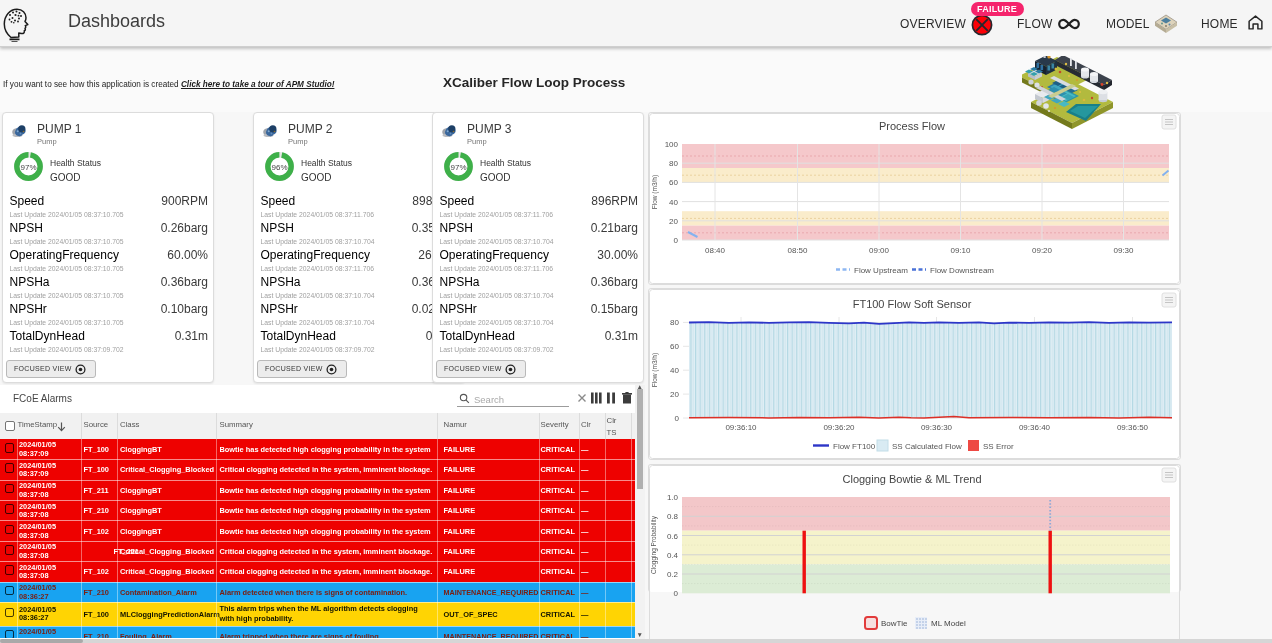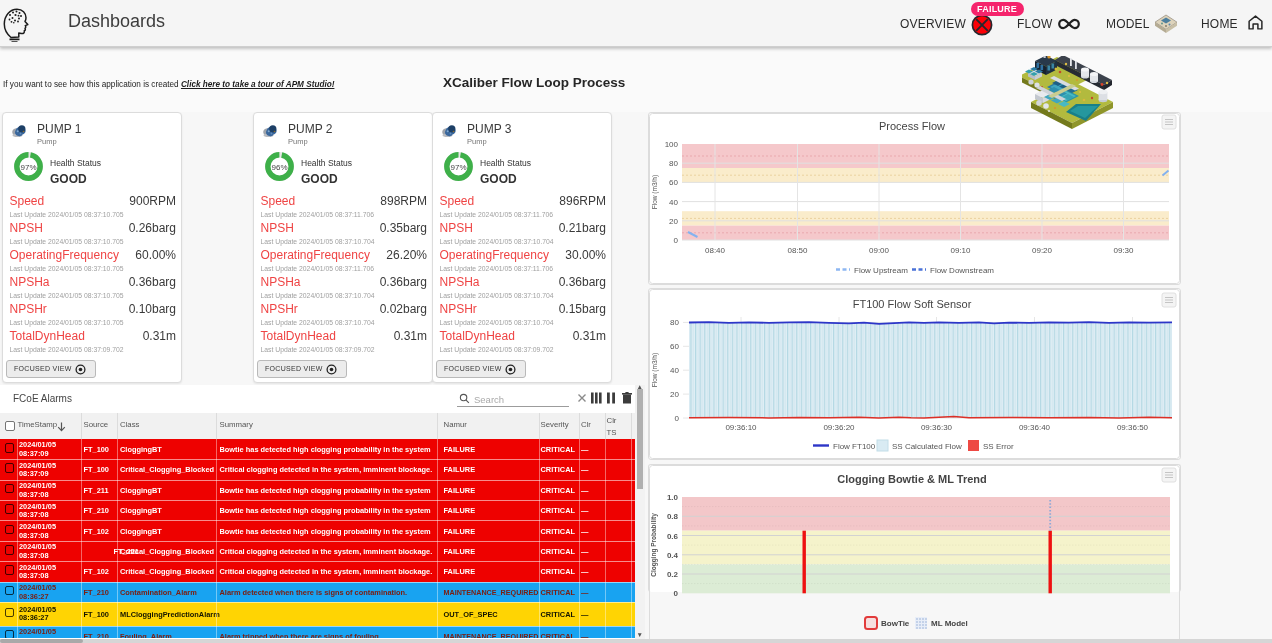--- a/index.html
+++ b/index.html
@@ -8,28 +8,28 @@
 #page { position:relative; width:1272px; height:643px; }
 
 #hdr { position:absolute; left:0; top:0; width:1272px; height:47px; background:#f5f5f5; border-bottom:1px solid #cfcfcf; box-shadow:0 2px 3px rgba(0,0,0,0.22); z-index:60; }
 #hdr .title { position:absolute; left:68px; top:11px; font-size:18px; color:#3d3d3d; }
 .nav { position:absolute; top:0; height:47px; font-size:12px; color:#2b2b2b; letter-spacing:0.2px; }
 
 #tour { position:absolute; left:3px; top:80px; font-size:8.2px; color:#1d1d1d; z-index:5;}
 #tour b { font-style:italic; text-decoration:underline; }
 #ovtitle { position:absolute; left:443px; top:75px; font-size:13.5px; font-weight:bold; color:#262626; z-index:5;}
 
-.card { position:absolute; top:112px; width:180px; height:271px; background:#fff; border:1px solid #dcdcdc; border-radius:4px; box-shadow:0 1px 2px rgba(0,0,0,0.08); }
+.card { position:absolute; top:112px; width:212px; height:271px; background:#fff; border:1px solid #dcdcdc; border-radius:4px; box-shadow:0 1px 2px rgba(0,0,0,0.08); }
 .c-title { position:absolute; left:34px; top:9px; font-size:12px; color:#3a3a3a; }
 .c-sub { position:absolute; left:34px; top:24px; font-size:7.5px; color:#757575; }
-.m-name { position:absolute; left:6.5px; font-size:12px; color:#ef4444; }
+.m-name { position:absolute; left:6.5px; font-size:12px; color:#000000; }
 .m-val { position:absolute; right:5px; font-size:12px; color:#3a3a3a; }
 .m-upd { position:absolute; left:6.5px; font-size:6.8px; color:#a0a0a0; }
 .hs1 { position:absolute; left:47px; top:45px; font-size:8.5px; color:#333; }
-.hs2 { position:absolute; left:47px; top:59px; font-size:12px; color:#333;font-weight:bold; }
+.hs2 { position:absolute; left:47px; top:59px; font-size:10px; color:#333; }
 .fbtn { position:absolute; left:3px; top:247px; width:90px; height:18px; background:#ececec; border:1px solid #b9b9b9; border-radius:3px; font-size:7px; color:#333; letter-spacing:0.3px; line-height:16.5px; text-align:left; padding-left:7px; }
 
 #alarms { position:absolute; left:0; top:385px; width:645px; height:258px; background:#fff; z-index:4; }
 .arow { position:absolute; left:0; width:635px; overflow:hidden; font-weight:bold; font-size:7.4px; }
 .arow.red { background:transparent; color:#fff; }
 .arow.blue { background:#18a3f1; color:#7a2014; }
 .arow.yel { background:#ffd403; color:#141400; }
 .ck { position:absolute; left:4.5px; width:9.5px; height:9.5px; border:1.5px solid rgba(0,0,0,0.72); border-radius:2px; }
 .ts { position:absolute; left:19px; top:2.5px; line-height:8.6px; }
 .cA { position:absolute; left:83.5px; }
@@ -459,20 +459,21 @@
     <div class="cC" style="top:5.8px;">Alarm detected when there is signs of contamination.</div>
     <div class="cD sm" style="top:6px;">MAINTENANCE_REQUIRED</div>
     <div class="cE" style="top:5.8px;">CRITICAL</div>
     <div class="cF" style="top:5.8px;">—</div>
   </div>
   <div class="arow yel" style="top:216.9px;height:24px;">
     <div class="ck" style="top:6px;"></div>
     <div class="ts" style="top:4px;">2024/01/05<br>08:36:27</div>
     <div class="cA" style="top:7.8px;">FT_100</div>
     <div class="cB" style="top:7.8px;">MLCloggingPredictionAlarm</div>
+    <div class="cC" style="top:2.5px;">This alarm trips when the ML algorithm detects clogging with high probability.</div>
     <div class="cD" style="top:7.8px;">OUT_OF_SPEC</div>
     <div class="cE" style="top:7.8px;">CRITICAL</div>
     <div class="cF" style="top:7.8px;">—</div>
   </div>
   <div class="arow blue" style="top:240.9px;height:12.6px;">
     <div class="ck" style="top:4px;"></div>
     <div class="ts">2024/01/05<br>08:36:26</div>
     <div class="cA" style="top:5.8px;">FT_210</div>
     <div class="cB" style="top:5.8px;">Fouling_Alarm</div>
     <div class="cC" style="top:5.8px;">Alarm tripped when there are signs of fouling.</div>
@@ -620,21 +621,21 @@
     <text x="184" y="159.5">Flow FT100</text>
     <rect x="228" y="151" width="11" height="11" fill="#d9ebf3" stroke="#c2dde8"></rect>
     <text x="243" y="159.5">SS Calculated Flow</text>
     <rect x="319" y="151" width="11" height="11" fill="#ee4943"></rect>
     <text x="334" y="159.5">SS Error</text>
   </g>
   <rect x="0.5" y="0.5" width="530" height="169" rx="3" fill="none" stroke="#dcdcdc"></rect>
 </svg>
 </div>
 
-<div class="chart" style="top:464px;height:128px;border-bottom:none;font-weight:bold;">
+<div class="chart" style="top:464px;height:128px;border-bottom:none;">
 <svg width="531" height="179" viewBox="0 0 531 179" font-family="Liberation Sans, sans-serif">
   <text x="263" y="18" font-size="11" fill="#444" text-anchor="middle">Clogging Bowtie &amp; ML Trend</text>
   <rect x="513" y="3" width="14" height="14" rx="2" fill="#f4f4f4" stroke="#e0e0e0"></rect>
   <path d="M516 7.5 h8 M516 10 h8 M516 12.5 h8" stroke="#c4c4c4" stroke-width="1"></path>
   <g>
     <rect x="33" y="32" width="488" height="33.7" fill="#f3c7c9"></rect>
     <rect x="33" y="65.7" width="488" height="33.7" fill="#f5f3cb"></rect>
     <rect x="33" y="99.4" width="488" height="28.9" fill="#dcecd5"></rect>
   </g>
   <g stroke="#d2d2d2" stroke-width="1">

